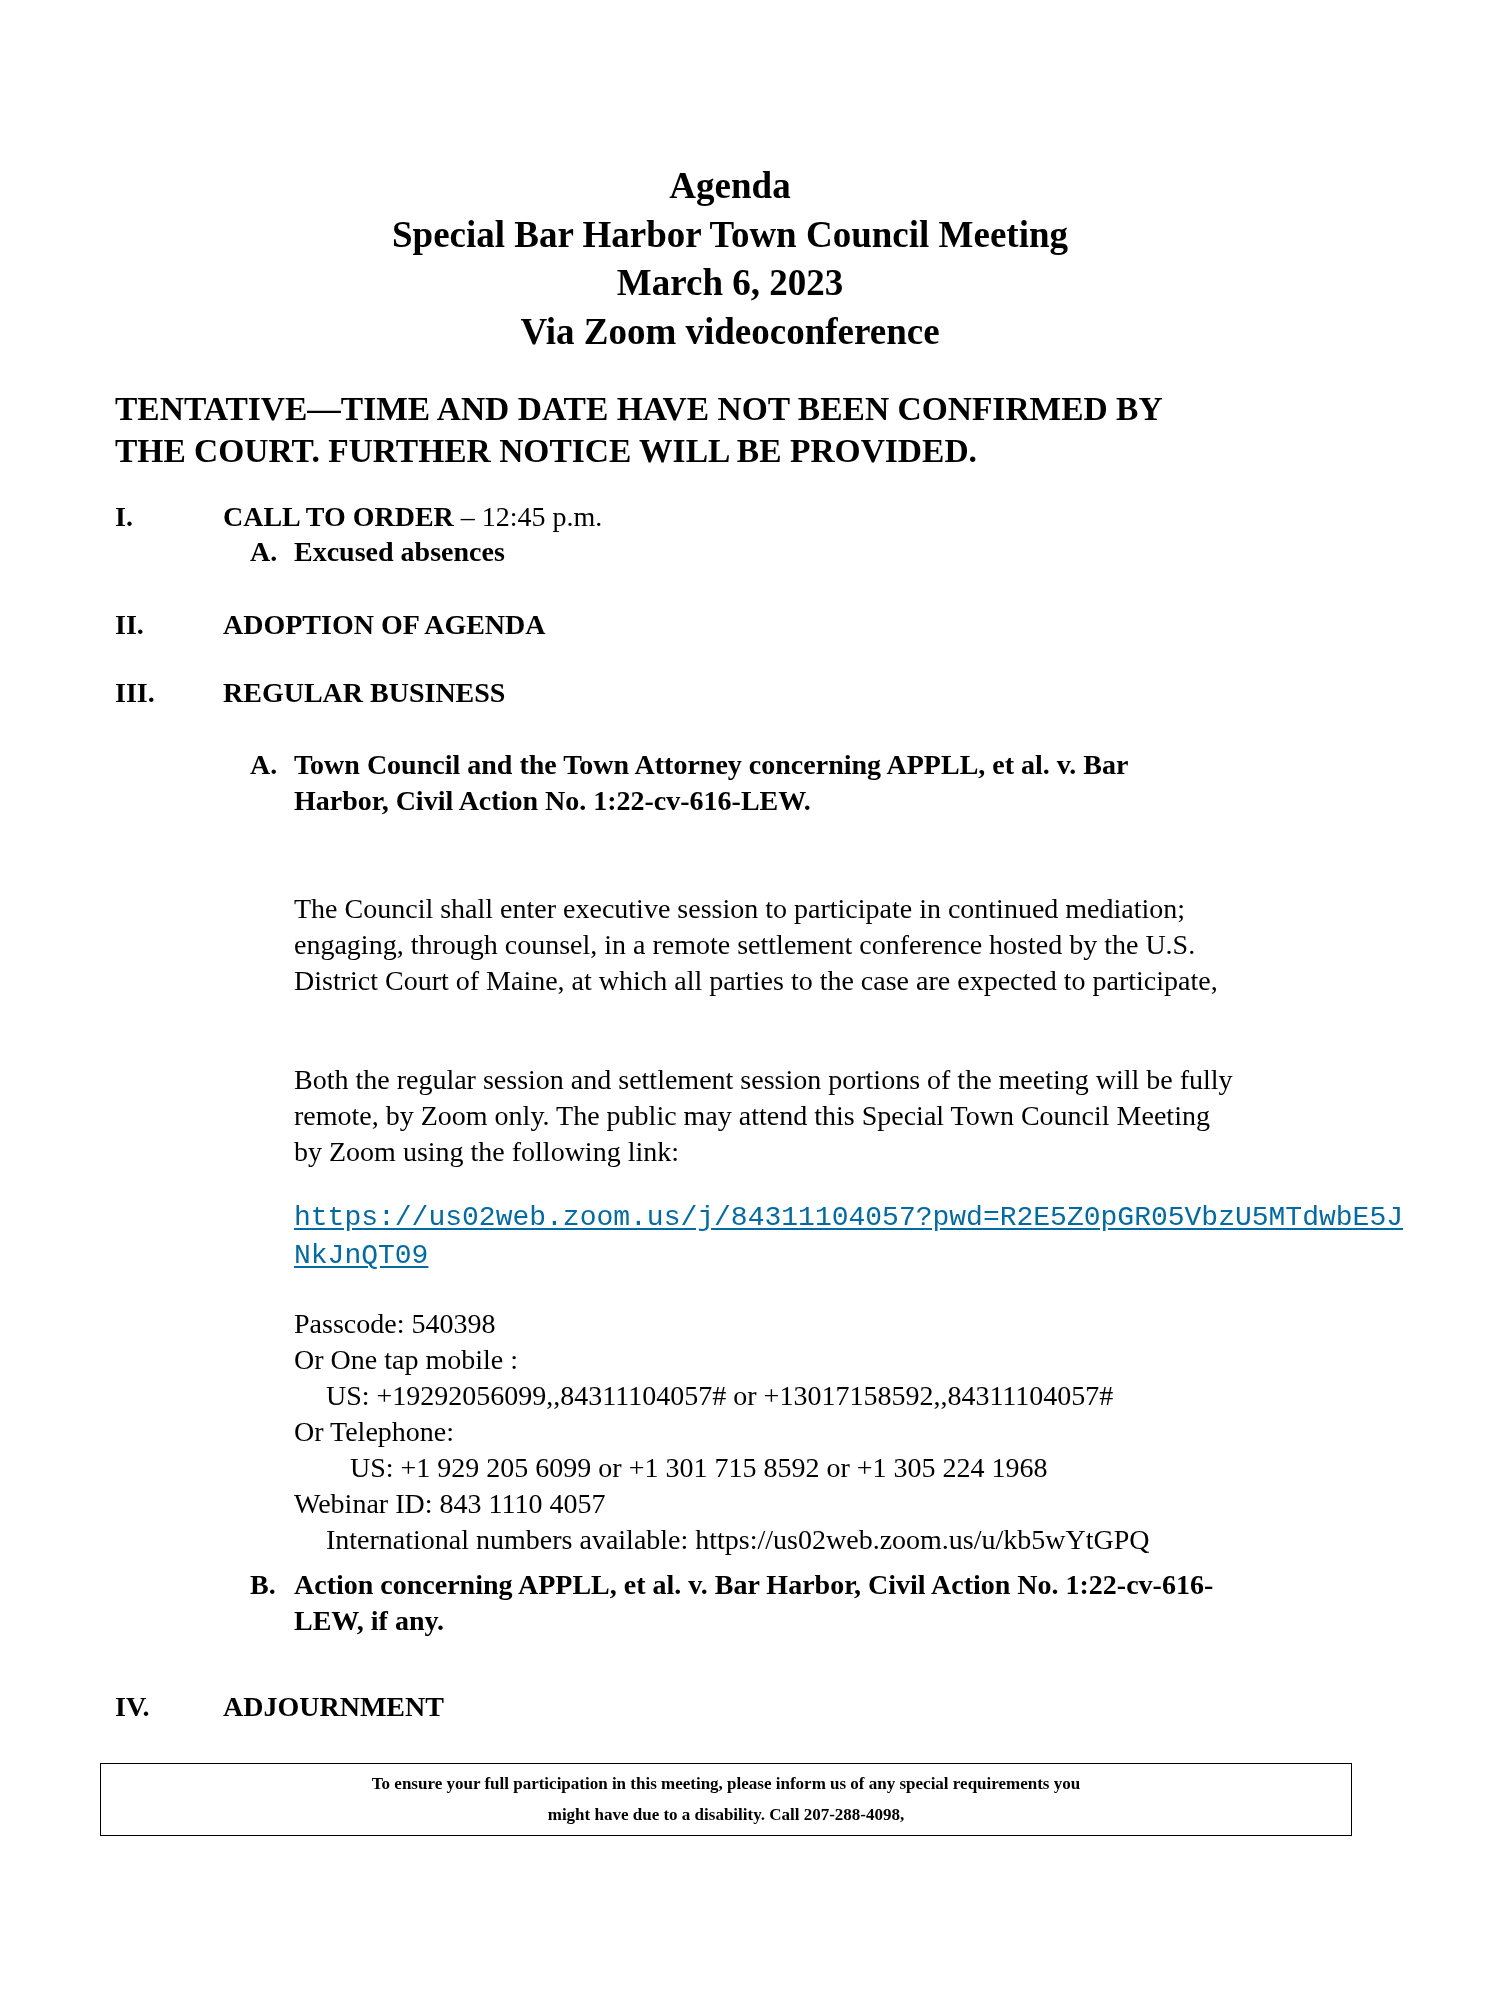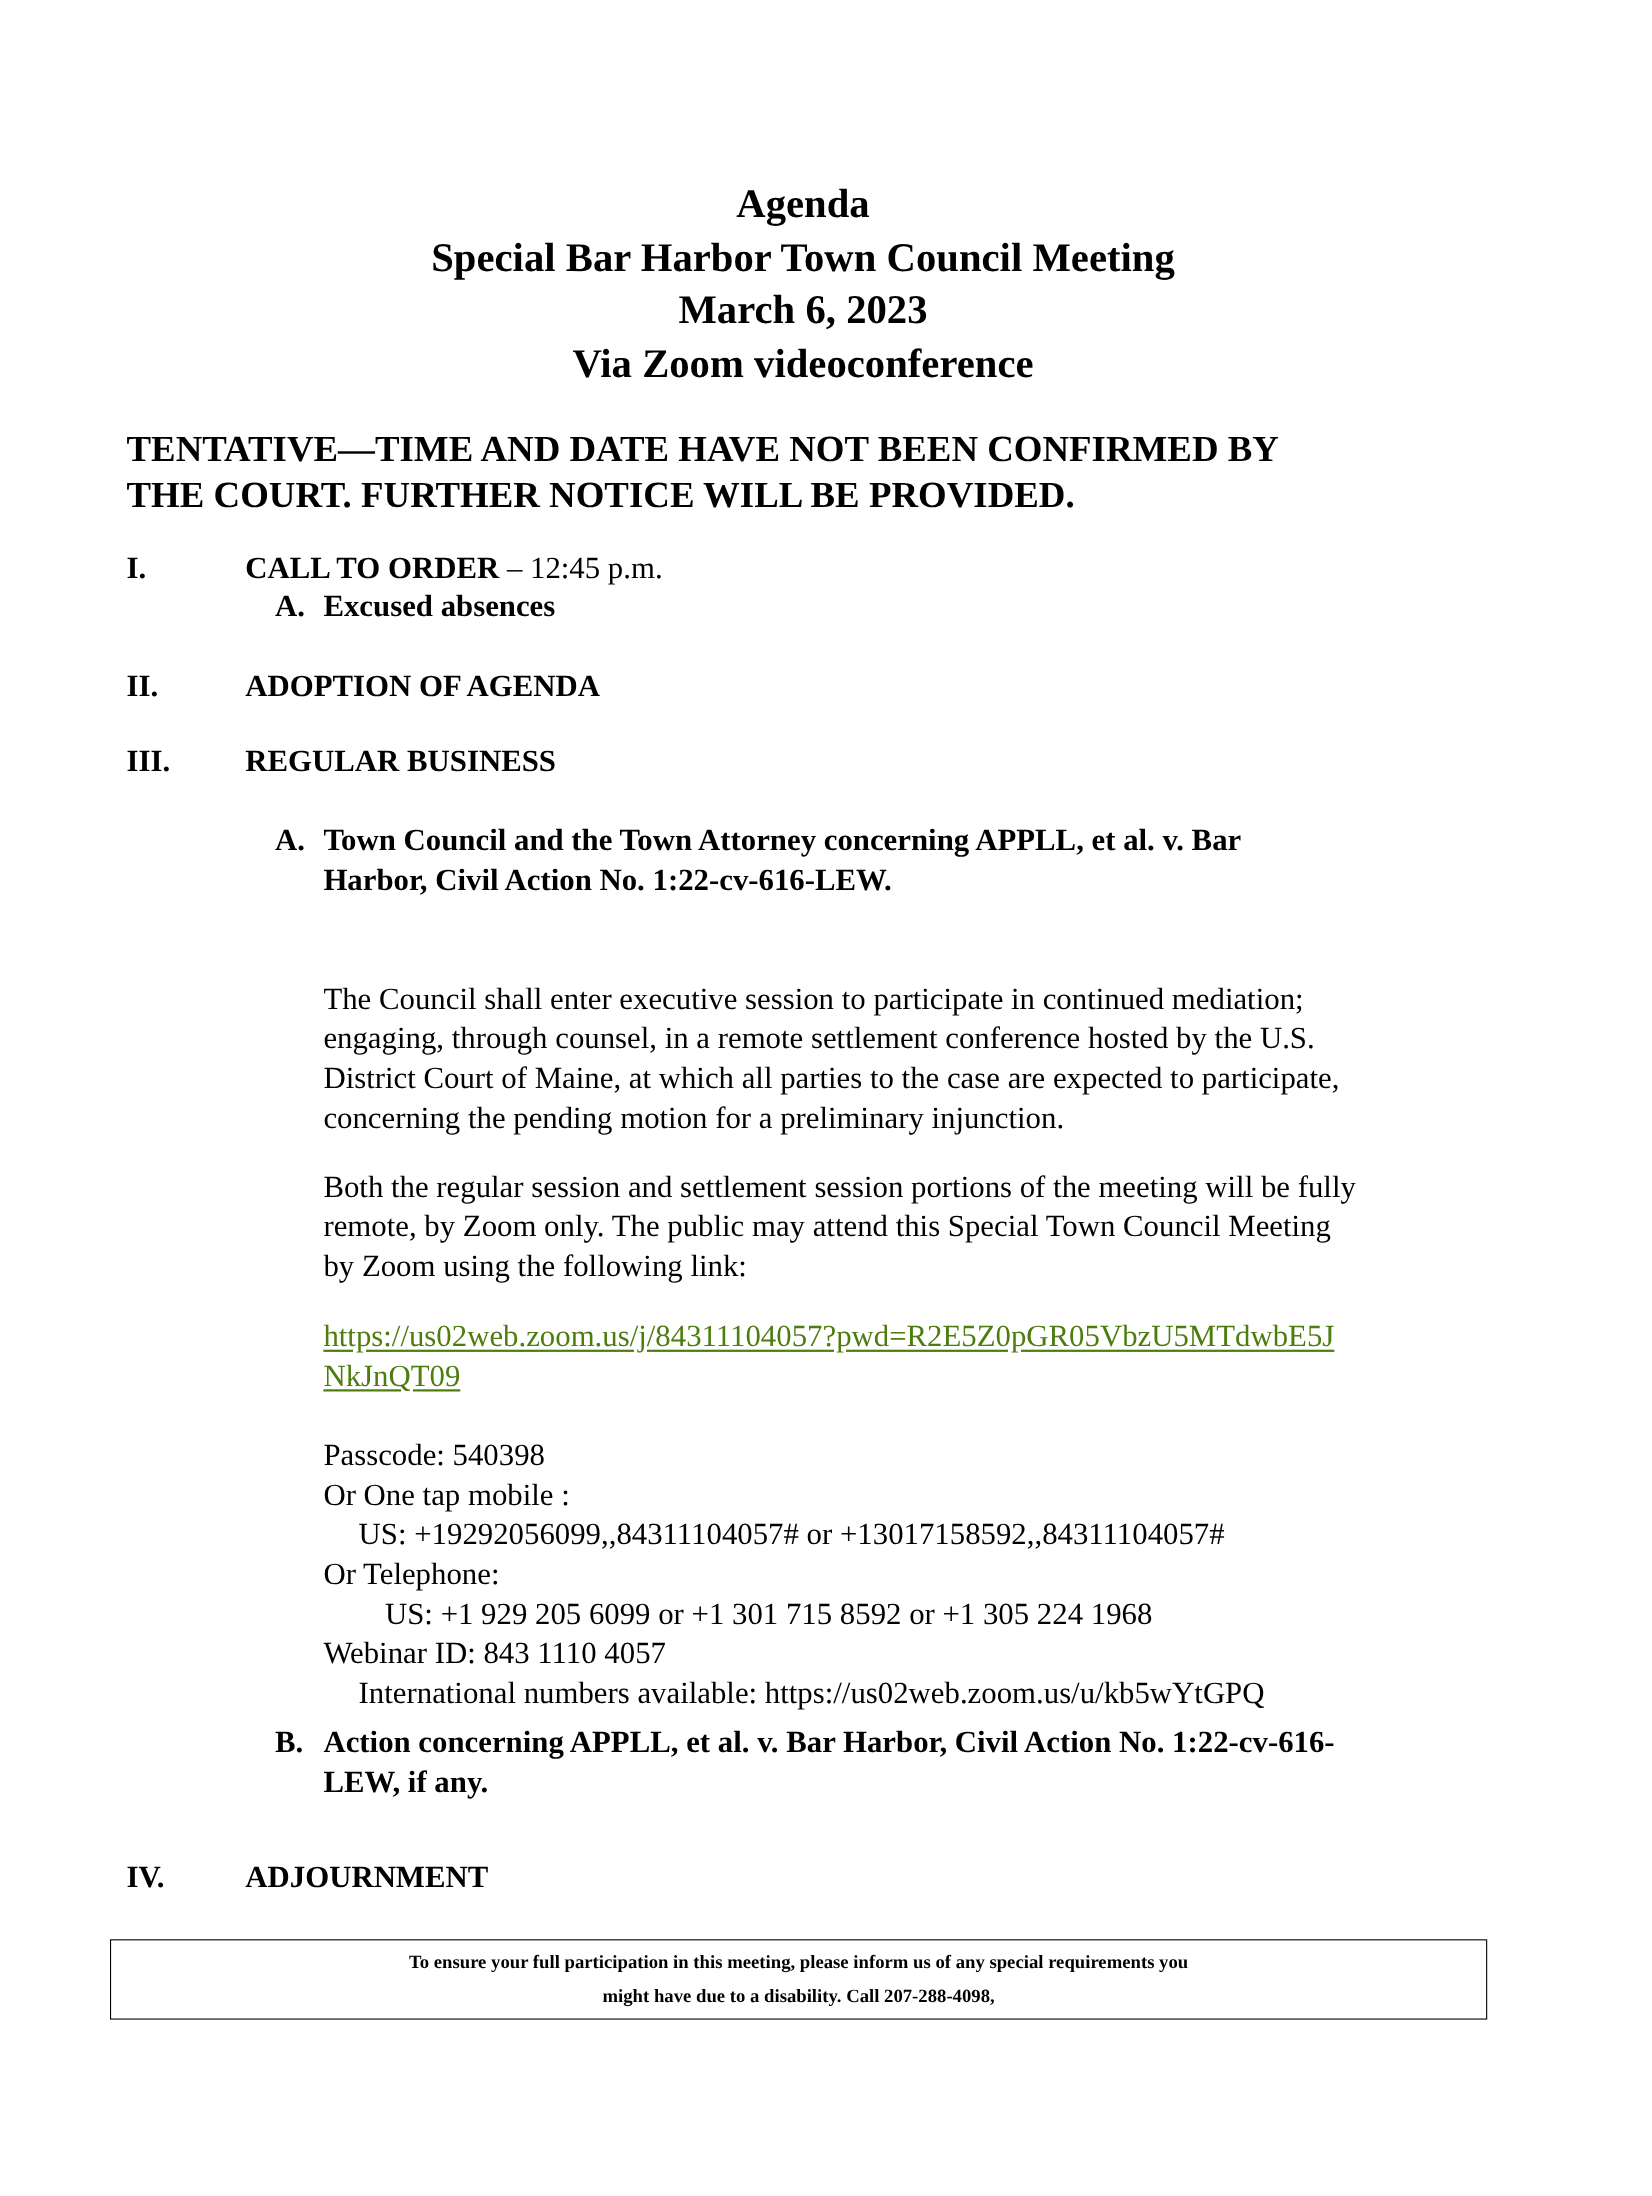--- a/index.html
+++ b/index.html
@@ -85,24 +85,25 @@
     }
     .para {
       position: absolute;
       left: 294px;
       font-size: 28px;
       line-height: 36px;
       white-space: nowrap;
     }
     .para div { white-space: nowrap; }
     .link {
-      color: #4d7c0f;
+      color: #0369a1;
       text-decoration: underline;
       text-underline-offset: 3px;
       cursor: pointer;
+      font-family: Liberation Mono, monospace;
     }
     .indent1 { padding-left: 32px; }
     .indent2 { padding-left: 56px; }
     .notice-box {
       position: absolute;
       left: 100px;
       top: 1763px;
       width: 1252px;
       height: 73px;
       border: 1.5px solid #000;
@@ -156,21 +157,20 @@
     <div class="text">
       <div>Town Council and the Town Attorney concerning APPLL, et al. v. Bar</div>
       <div>Harbor, Civil Action No. 1:22-cv-616-LEW.</div>
     </div>
   </div>
 
   <div class="para" style="top: 891px;">
     <div>The Council shall enter executive session to participate in continued mediation;</div>
     <div>engaging, through counsel, in a remote settlement conference hosted by the U.S.</div>
     <div>District Court of Maine, at which all parties to the case are expected to participate,</div>
-    <div>concerning the pending motion for a preliminary injunction.</div>
   </div>
 
   <div class="para" style="top: 1062px;">
     <div>Both the regular session and settlement session portions of the meeting will be fully</div>
     <div>remote, by Zoom only. The public may attend this Special Town Council Meeting</div>
     <div>by Zoom using the following link:</div>
   </div>
 
   <div class="para" style="top: 1198px;">
     <div><span class="link">https://us02web.zoom.us/j/84311104057?pwd=R2E5Z0pGR05VbzU5MTdwbE5J</span></div>

